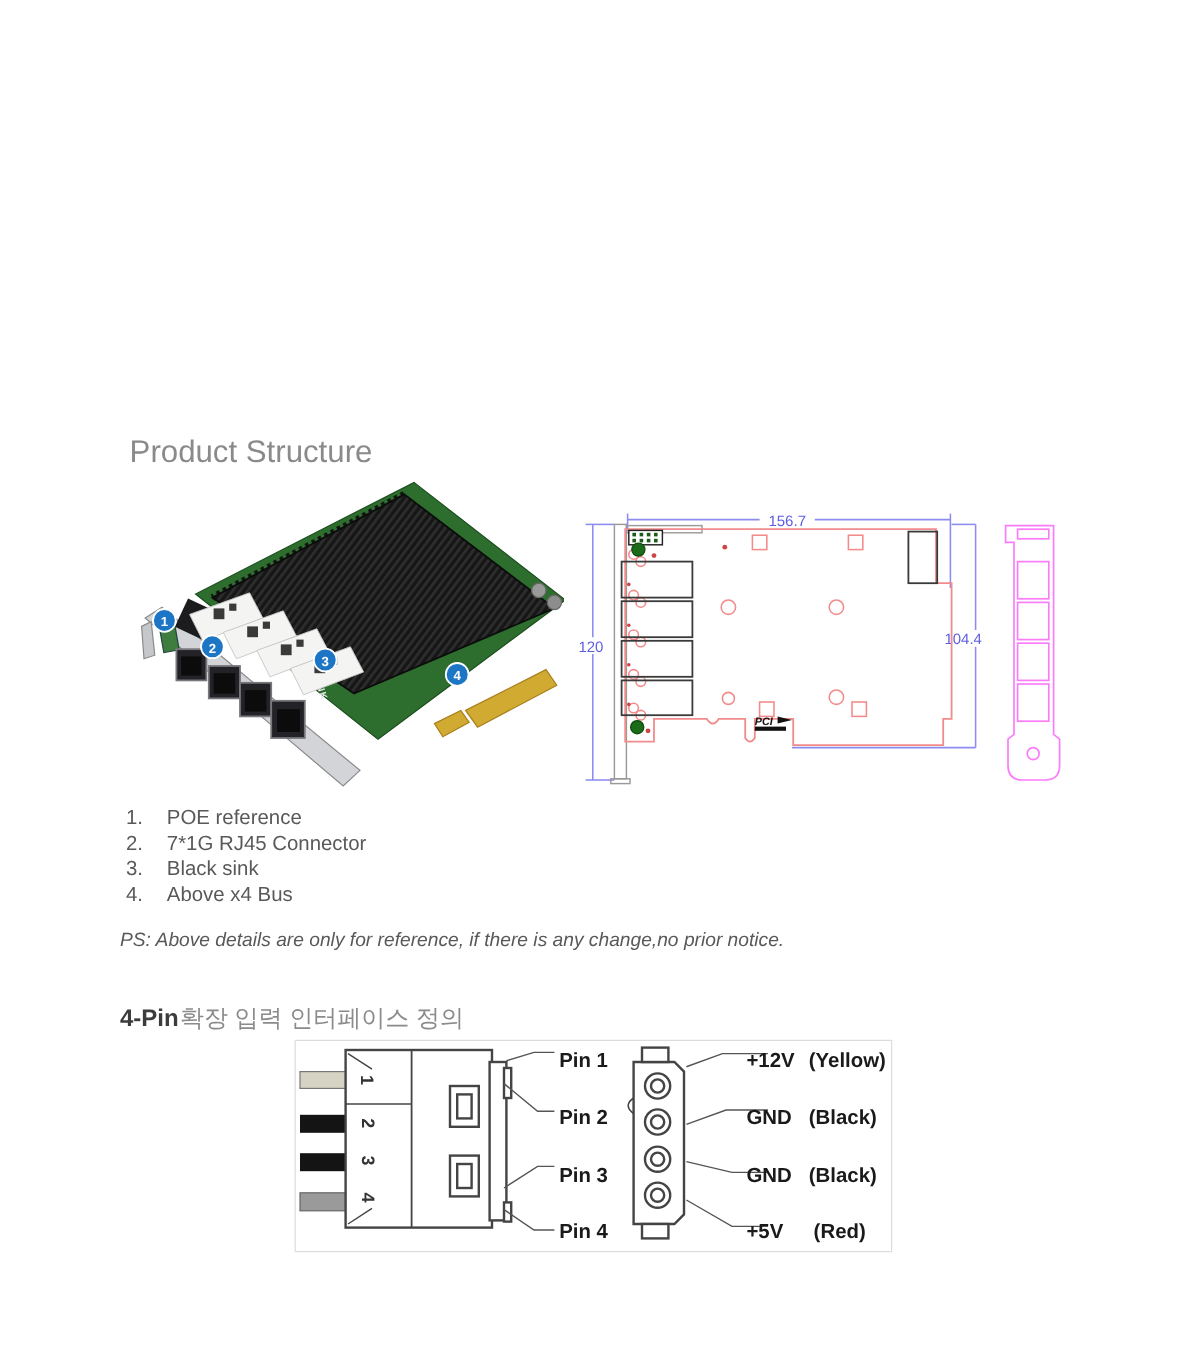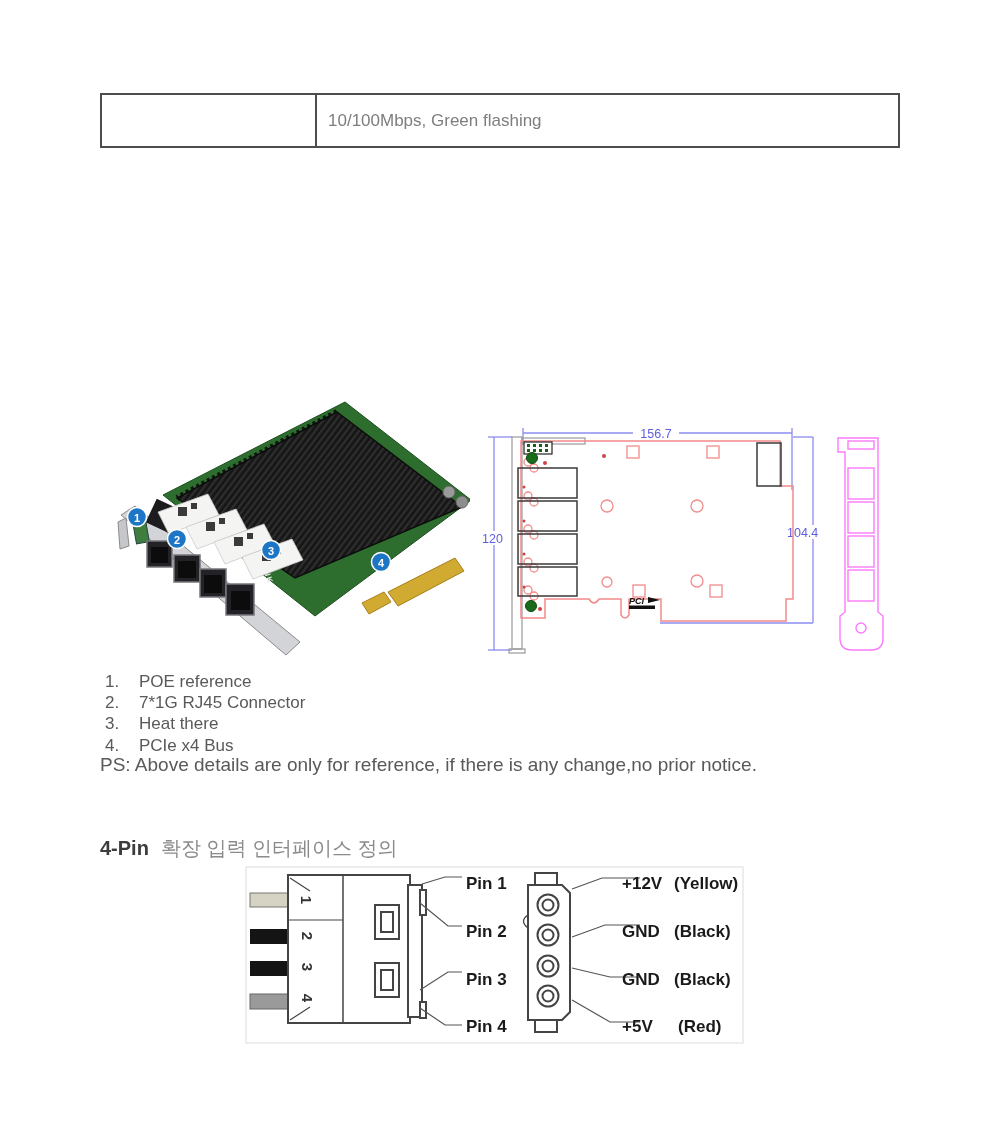--- a/index.html
+++ b/index.html
@@ -11,38 +11,35 @@
     border:2px solid #4d4d4d; display:flex; }
   .spec-cell-label { width:215px; border-right:2px solid #4d4d4d; }
   .spec-cell-value { flex:1; display:flex; align-items:center; padding-left:11px;
     color:#7e7e7e; font-size:17px; }
 
   
   .section-heading { position:absolute; left:108px; top:361px; font-size:26px; color:#8a8a8a; }
   .callout-list { position:absolute; left:105px; top:671px; font-size:17px; color:#595959; }
   .callout-list .row { display:flex; height:21.3px; align-items:center; }
   .callout-list .num { width:34px; }
-  .ps-note { position:absolute; left:100px; top:754px; font-size:19px; color:#595959; }
+  .ps-note { position:absolute; left:100px; top:775px; font-size:16px; color:#595959;font-style:italic; }
   .pin-heading { position:absolute; left:100px; top:835px; font-size:20px; color:#8b8b8b; }
-  .pin-heading b { color:#3c3c3c; font-weight:bold; margin-right:12px; }
+  .pin-heading b { color:#3c3c3c; font-weight:bold; margin-right:1px; }
 
   svg text { font-family:"Liberation Sans", sans-serif; }
   .dimtxt { fill:#5d5de0; font-size:12.5px; }
   .pinlbl  { fill:#1a1a1a; font-size:17px; font-weight:600; }
 </style>
 </head>
 <body>
 
 <div class="page">
 
-  <div class="spec-table">
-    <div class="spec-cell-label"></div>
-    <div class="spec-cell-value">10/100Mbps, Green flashing</div>
-  </div>
-
+
+  <div class="section-heading">Product Structure</div>
 
   <svg style="position:absolute;left:115px;top:396px" width="355" height="262" viewBox="115 396 355 262">
     <defs>
       <pattern id="fins" patternUnits="userSpaceOnUse" width="5" height="5" patternTransform="rotate(37)">
         <rect width="5" height="5" fill="#161616"></rect>
         <rect width="2.2" height="5" fill="#2e2e2e"></rect>
       </pattern>
     </defs>
 
     <polygon points="345,402 471,500 315,616 163,495" fill="#2d6e2f" stroke="#1d4e1f" stroke-width="1"></polygon>
@@ -201,25 +198,25 @@
     <div class="row">
       <span class="num">1.</span>
       <span>POE reference</span>
     </div>
     <div class="row">
       <span class="num">2.</span>
       <span>7*1G RJ45 Connector</span>
     </div>
     <div class="row">
       <span class="num">3.</span>
-      <span>Heat there</span>
+      <span>Black sink</span>
     </div>
     <div class="row">
       <span class="num">4.</span>
-      <span>PCIe x4 Bus</span>
+      <span>Above x4 Bus</span>
     </div>
   </div>
 
   <div class="ps-note">PS: Above details are only for reference, if there is any change,no prior notice.</div>
 
   <div class="pin-heading">
     <b>4-Pin</b><span>확장 입력 인터페이스 정의</span>
   </div>
 
   <svg style="position:absolute;left:240px;top:862px" width="510" height="185" viewBox="240 862 510 185">

